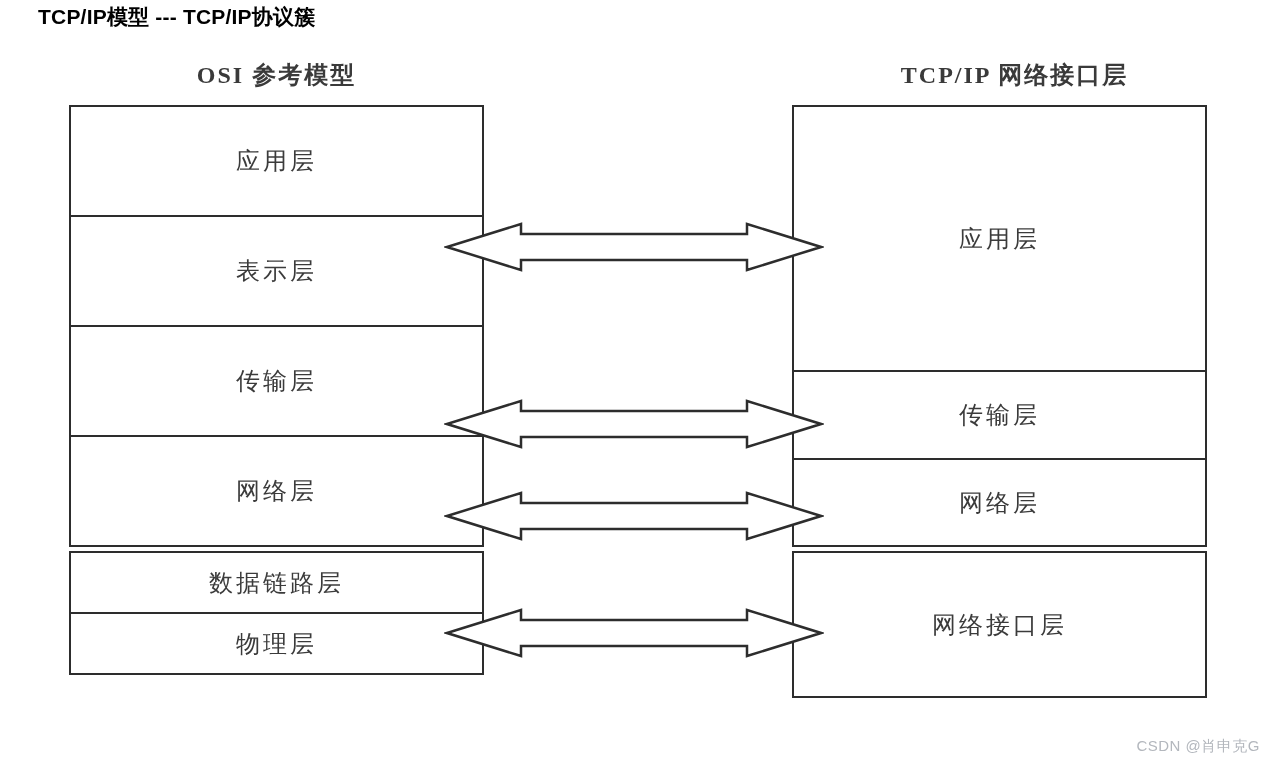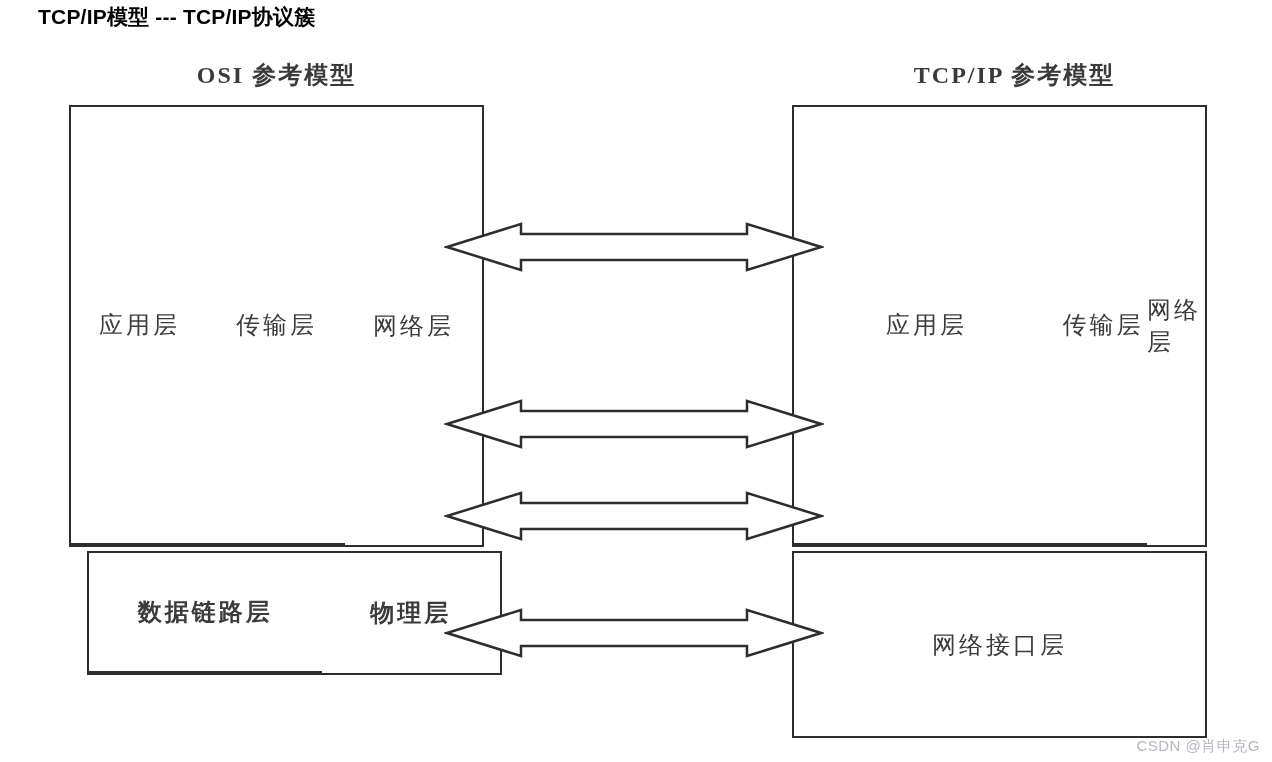--- a/index.html
+++ b/index.html
@@ -39,26 +39,26 @@
     margin-top: 15px;
   }
   .col-header.left  { left: 69px;  width: 415px; }
   .col-header.right { left: 807px; width: 415px; }
 
   .section {
     position: absolute;
     border: 2px solid #2d2d2d;
     background: #ffffff;
     display: flex;
-    flex-direction: row;
+    flex-direction: column;
   }
   .sec-left-upper  { left: 69px;  top: 105px; width: 415px; height: 442px; }
-  .sec-left-lower  { left: 87px;  top: 551px; width: 415px; height: 124px; font-weight: bold; }
+  .sec-left-lower  { left: 69px;  top: 551px; width: 415px; height: 124px; }
   .sec-right-upper { left: 792px; top: 105px; width: 415px; height: 442px; }
-  .sec-right-lower { left: 792px; top: 551px; width: 415px; height: 187px; }
+  .sec-right-lower { left: 792px; top: 551px; width: 415px; height: 147px; }
 
   .layer-row {
     flex: 1 1 auto;
     display: flex;
     align-items: center;
     justify-content: center;
     border-bottom: 2px solid #2d2d2d;
     font-family: "Liberation Serif", "DejaVu Serif", serif;
     font-size: 24px;
     color: #3b3b3b;
@@ -94,25 +94,28 @@
   }
 </style>
 </head>
 <body>
 
 <div class="stage">
 
   <div class="page-title">TCP/IP模型 --- TCP/IP协议簇</div>
 
   <div class="col-header left">OSI 参考模型</div>
-  <div class="col-header right">TCP/IP 参考模型</div>
+  <div class="col-header right">TCP/IP 网络接口层</div>
 
   <div class="section sec-left-upper">
     <div class="layer-row">
       <span>应用层</span>
+    </div>
+    <div class="layer-row">
+      <span>表示层</span>
     </div>
     <div class="layer-row">
       <span>传输层</span>
     </div>
     <div class="layer-row">
       <span>网络层</span>
     </div>
   </div>
 
   <div class="section sec-left-lower">

